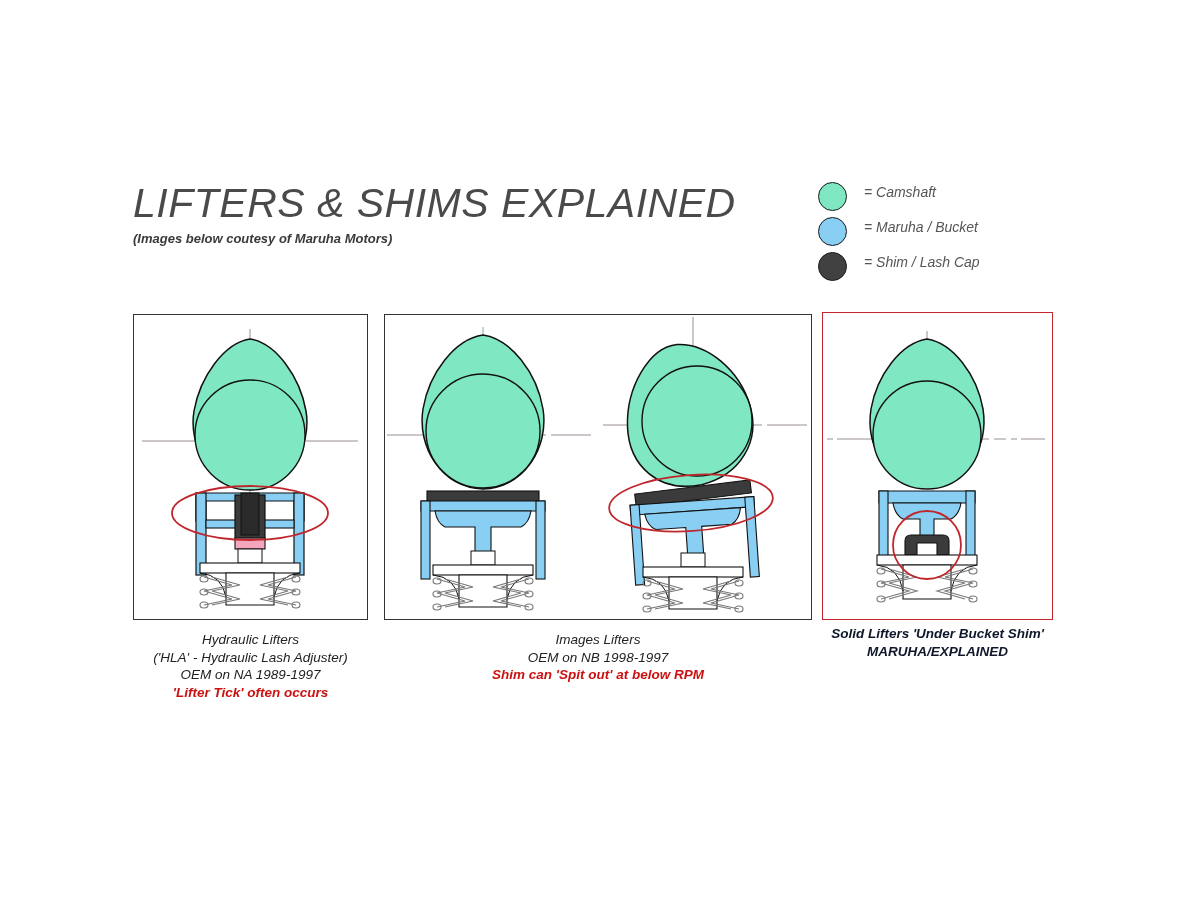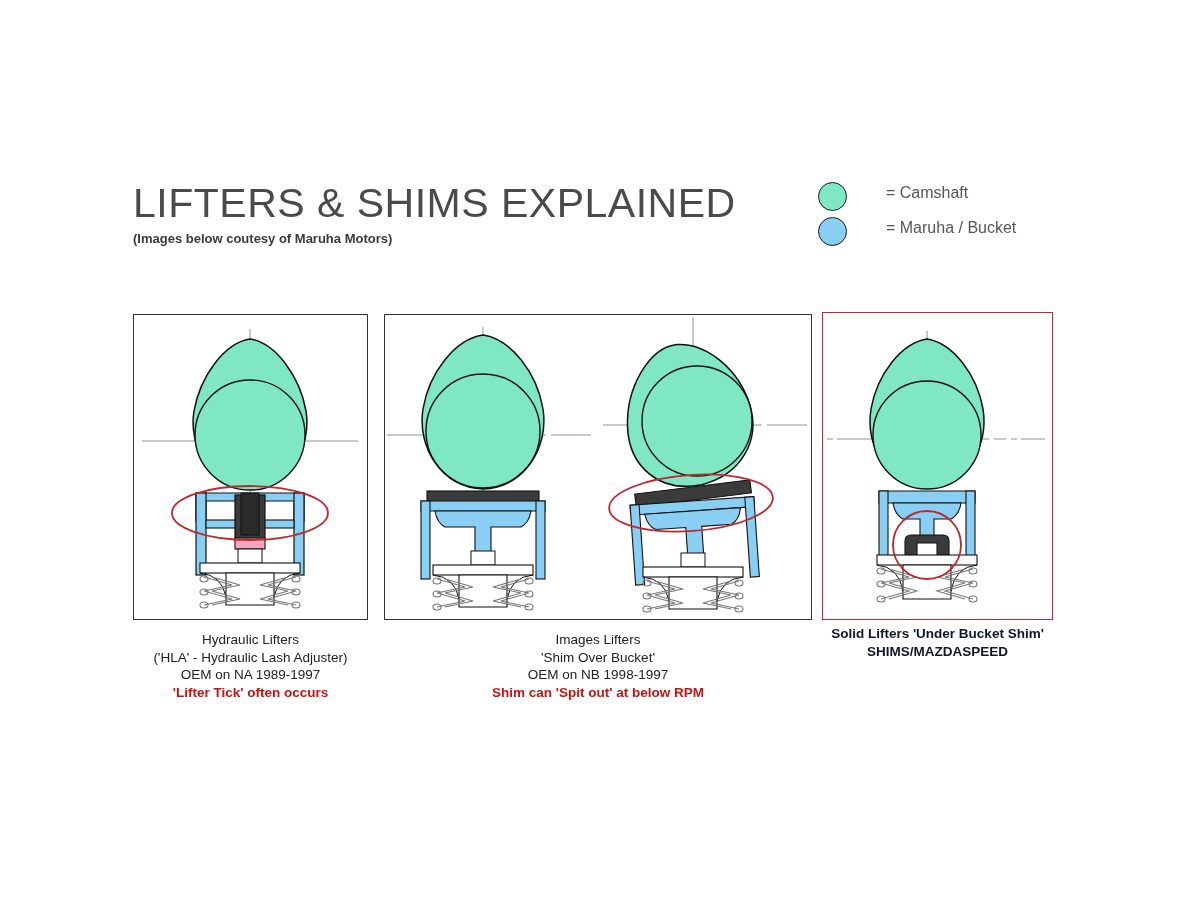--- a/index.html
+++ b/index.html
@@ -4,21 +4,21 @@
 <style>
   * { box-sizing: border-box; }
   html, body { margin:0; padding:0; }
   body {
     width:1188px; height:900px;
     background:#ffffff;
     font-family:"Liberation Sans", sans-serif;
     position:relative;
     overflow:hidden;
   }
-  #stage { position:absolute; left:0; top:0; width:1032px; height:900px; }
+  #stage { position:absolute; left:0; top:0; width:1032px; height:900px;font-style:italic; }
 
   
   #title {
     position:absolute; left:133px; top:180px;
     font-size:41px; color:#4a4a4a; letter-spacing:0.5px;
     white-space:nowrap; font-weight:400;
   }
   #subtitle {
     position:absolute; left:133px; top:231px;
     font-size:13px; color:#3a3a3a; font-weight:bold; white-space:nowrap;
@@ -27,21 +27,21 @@
   
   #legend { position:absolute; left:818px; top:180px; width:300px; }
   .legend-row { position:relative; height:35px; }
   .legend-dot {
     position:absolute; left:0; top:2px;
     width:29px; height:29px; border-radius:50%;
     border:1.3px solid #1a1a1a;
   }
   .legend-text {
     position:absolute; left:46px; top:4px;
-    font-size:16px; color:#565656; white-space:nowrap;margin-left:22px;
+    font-size:14px; color:#565656; white-space:nowrap;
   }
 
   
   .panel { position:absolute; background:#fff; }
   #panel1 { left:133px; top:314px; width:235px; height:306px; border:1.4px solid #333; }
   #panel2 { left:384px; top:314px; width:428px; height:306px; border:1.4px solid #333; }
   #panel3 { left:822px; top:312px; width:231px; height:308px; border:1.6px solid #c0272d; }
 
   .cap {
     position:absolute; text-align:center; line-height:17.5px;
@@ -64,20 +64,24 @@
   <div id="subtitle">(Images below coutesy of Maruha Motors)</div>
 
   <div id="legend">
     <div class="legend-row">
       <span class="legend-dot" style="background:#7FE8C3"></span>
       <span class="legend-text">= Camshaft</span>
     </div>
     <div class="legend-row">
       <span class="legend-dot" style="background:#89CFF3"></span>
       <span class="legend-text">= Maruha / Bucket</span>
+    </div>
+    <div class="legend-row">
+      <span class="legend-dot" style="background:#414141"></span>
+      <span class="legend-text">= Shim / Lash Cap</span>
     </div>
   </div>
 
   <div class="panel" id="panel1">
     <svg width="232" height="303" viewBox="0 0 232 303">
 
       <line x1="8" y1="126" x2="224" y2="126" stroke="#9a8f8f" stroke-width="1" stroke-dasharray="60,5,12,5"></line>
       <line x1="116" y1="14" x2="116" y2="200" stroke="#9a8f8f" stroke-width="1" stroke-dasharray="40,4,10,4"></line>
 
       <path d="M116 24 C 142 28, 166 62, 172 96 C 178 132, 155 170, 116 172 C 77 170, 54 132, 60 96 C 66 62, 90 28, 116 24 Z" fill="#7FE8C3" stroke="#111" stroke-width="1.5"></path>
@@ -224,23 +228,22 @@
 
   <div class="cap" id="cap1">
     <div>Hydraulic Lifters</div>
     <div>('HLA'  - Hydraulic Lash Adjuster)</div>
     <div>OEM on NA 1989-1997</div>
     <div class="red">'Lifter Tick' often occurs</div>
   </div>
 
   <div class="cap" id="cap2">
     <div>Images Lifters</div>
-    <div>'Shim Over Bucket'</div>
     <div>OEM on NB 1998-1997</div>
     <div class="red">Shim can 'Spit out' at below RPM</div>
   </div>
 
   <div class="cap" id="cap3">
     <div class="ln">Solid Lifters 'Under Bucket Shim'</div>
-    <div class="ln">SHIMS/MAZDASPEED</div>
+    <div class="ln">MARUHA/EXPLAINED</div>
   </div>
 
 </div>
 
 </body></html>

